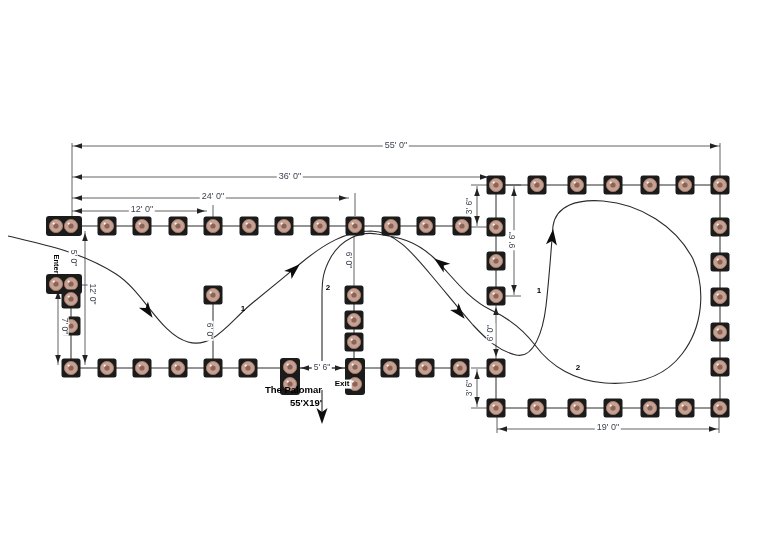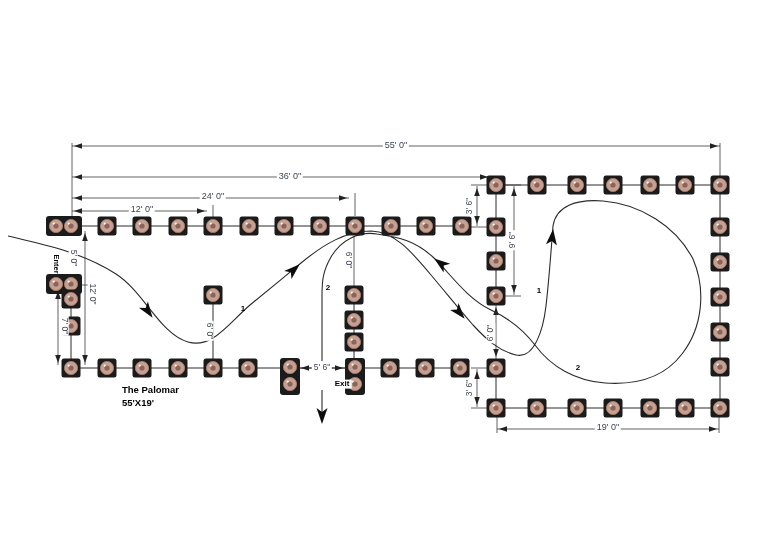--- a/index.html
+++ b/index.html
@@ -8,21 +8,21 @@
   .stage svg{position:absolute;left:0;top:0;}
   #labels{position:absolute;left:0;top:0;width:100%;height:100%;}
   .lbl{position:absolute;font-size:8.5px;color:#3c4452;white-space:nowrap;line-height:1.1;
        transform:translate(-50%,-50%);}
   .lbl.bg{background:#fff;padding:0 2px;}
   .lbl.big{font-size:9px;}
   .lbl.v90{transform:translate(-50%,-50%) rotate(90deg);}
   .lbl.v270{transform:translate(-50%,-50%) rotate(-90deg);}
   .lbl.b{font-weight:bold;color:#000;font-size:8px;}
   .lbl.ent{font-size:7.5px;}
-  .titleblock{position:absolute;left:122px;top:383px;width:200px;text-align:left;
+  .titleblock{position:absolute;left:122px;top:383px;width:200px;text-align:right;
               font-weight:bold;color:#000;font-size:9.5px;line-height:13px;}
 </style>
 </head>
 <body>
 
 <div class="stage">
   <svg id="diagram" width="768" height="541" viewBox="0 0 768 541">
       <line x1="56" y1="226" x2="462" y2="226" stroke="#2a2a2a" stroke-width="1"></line>
       <line x1="71" y1="368" x2="460" y2="368" stroke="#2a2a2a" stroke-width="1"></line>
       <line x1="71" y1="284" x2="71" y2="368" stroke="#2a2a2a" stroke-width="1"></line>

